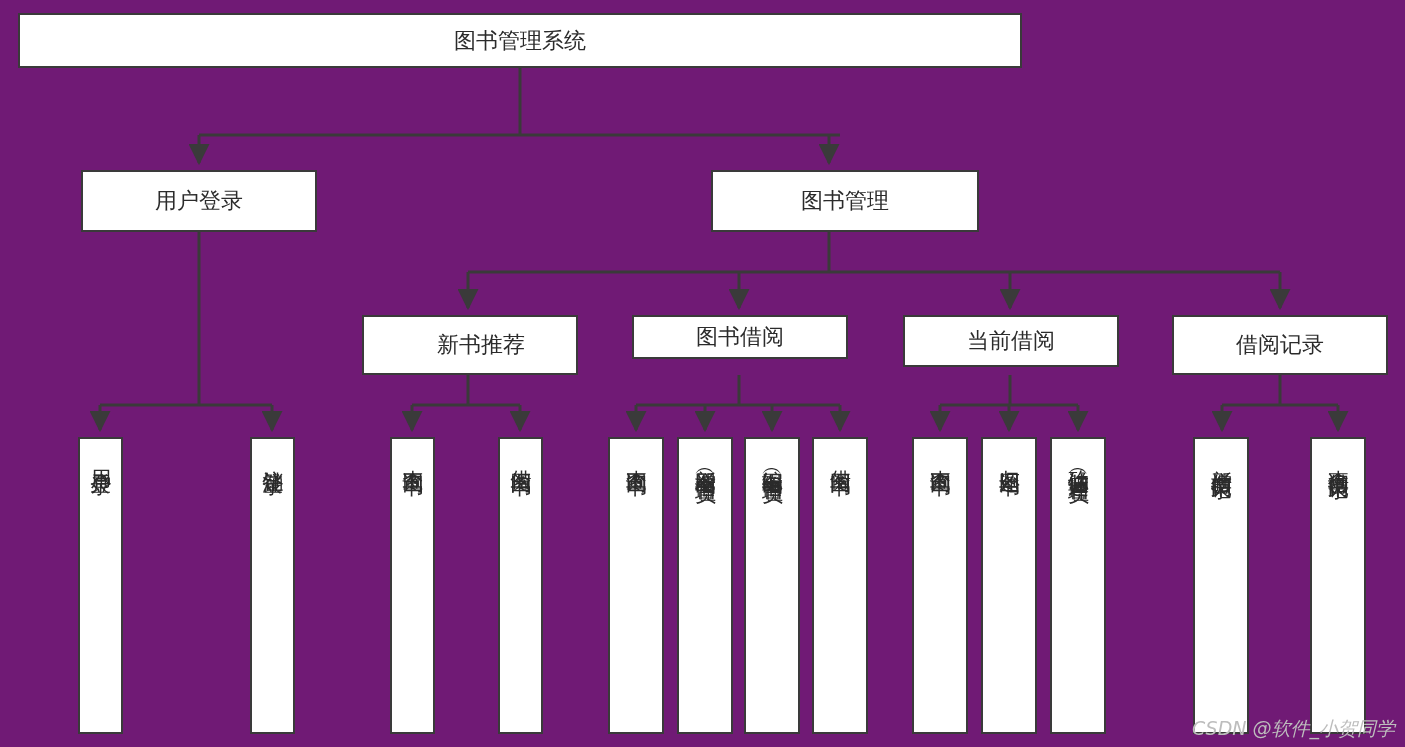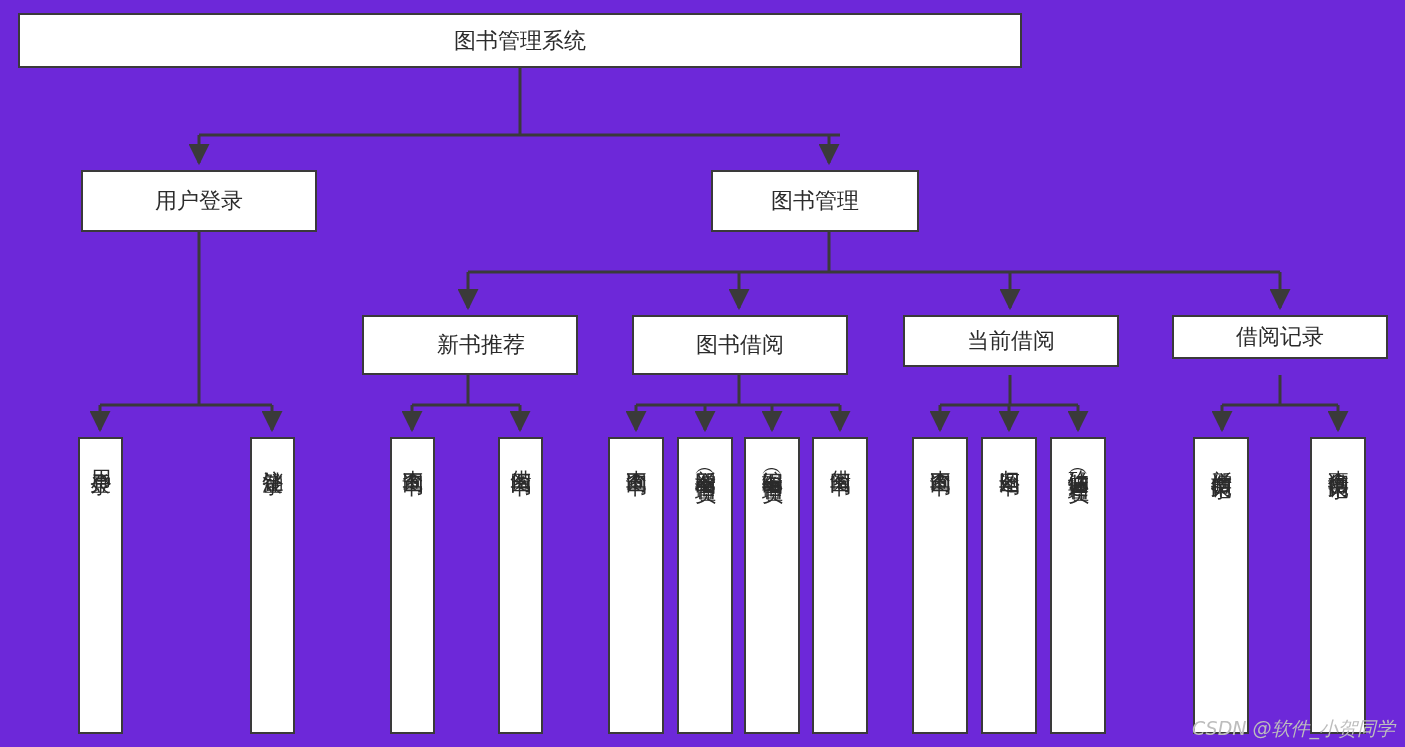--- a/index.html
+++ b/index.html
@@ -7,21 +7,21 @@
     padding: 0;
     background: #ffffff;
   }
   body {
     font-family: "DejaVu Sans", "Liberation Sans", sans-serif;
   }
   #diagram-root {
     position: relative;
     width: 1405px;
     height: 747px;
-    background: #6d28d9;
+    background: #701a75;
     overflow: hidden;
   }
   svg.edges {
     position: absolute;
     left: 0;
     top: 0;
     width: 1405px;
     height: 747px;
   }
   .node {
@@ -124,34 +124,34 @@
     </g>
   </svg>
 
   <div class="node root" style="left:18px; top:13px; width:1004px; height:55px;">
     <span class="node-label">图书管理系统</span>
   </div>
 
   <div class="node horizontal" style="left:81px; top:170px; width:236px; height:62px;">
     <span class="node-label">用户登录</span>
   </div>
-  <div class="node horizontal" style="left:711px; top:170px; width:208px; height:62px;">
+  <div class="node horizontal" style="left:711px; top:170px; width:268px; height:62px;">
     <span class="node-label">图书管理</span>
   </div>
 
   <div class="node horizontal" style="left:362px; top:315px; width:216px; height:60px;padding-left:22px;">
     <span class="node-label">新书推荐</span>
   </div>
-  <div class="node horizontal" style="left:632px; top:315px; width:216px; height:60px;">
+  <div class="node horizontal" style="left:632px; top:315px; width:216px; height:44px;">
     <span class="node-label">图书借阅</span>
   </div>
   <div class="node horizontal" style="left:903px; top:315px; width:216px; height:52px;">
     <span class="node-label">当前借阅</span>
   </div>
-  <div class="node horizontal" style="left:1172px; top:315px; width:216px; height:44px;">
+  <div class="node horizontal" style="left:1172px; top:315px; width:216px; height:60px;">
     <span class="node-label">借阅记录</span>
   </div>
 
   <div class="node vertical" style="left:78px; top:437px; width:45px; height:297px;">
     <span class="node-label">用户登录</span>
   </div>
   <div class="node vertical" style="left:250px; top:437px; width:45px; height:297px;">
     <span class="node-label">注销登录</span>
   </div>
 

